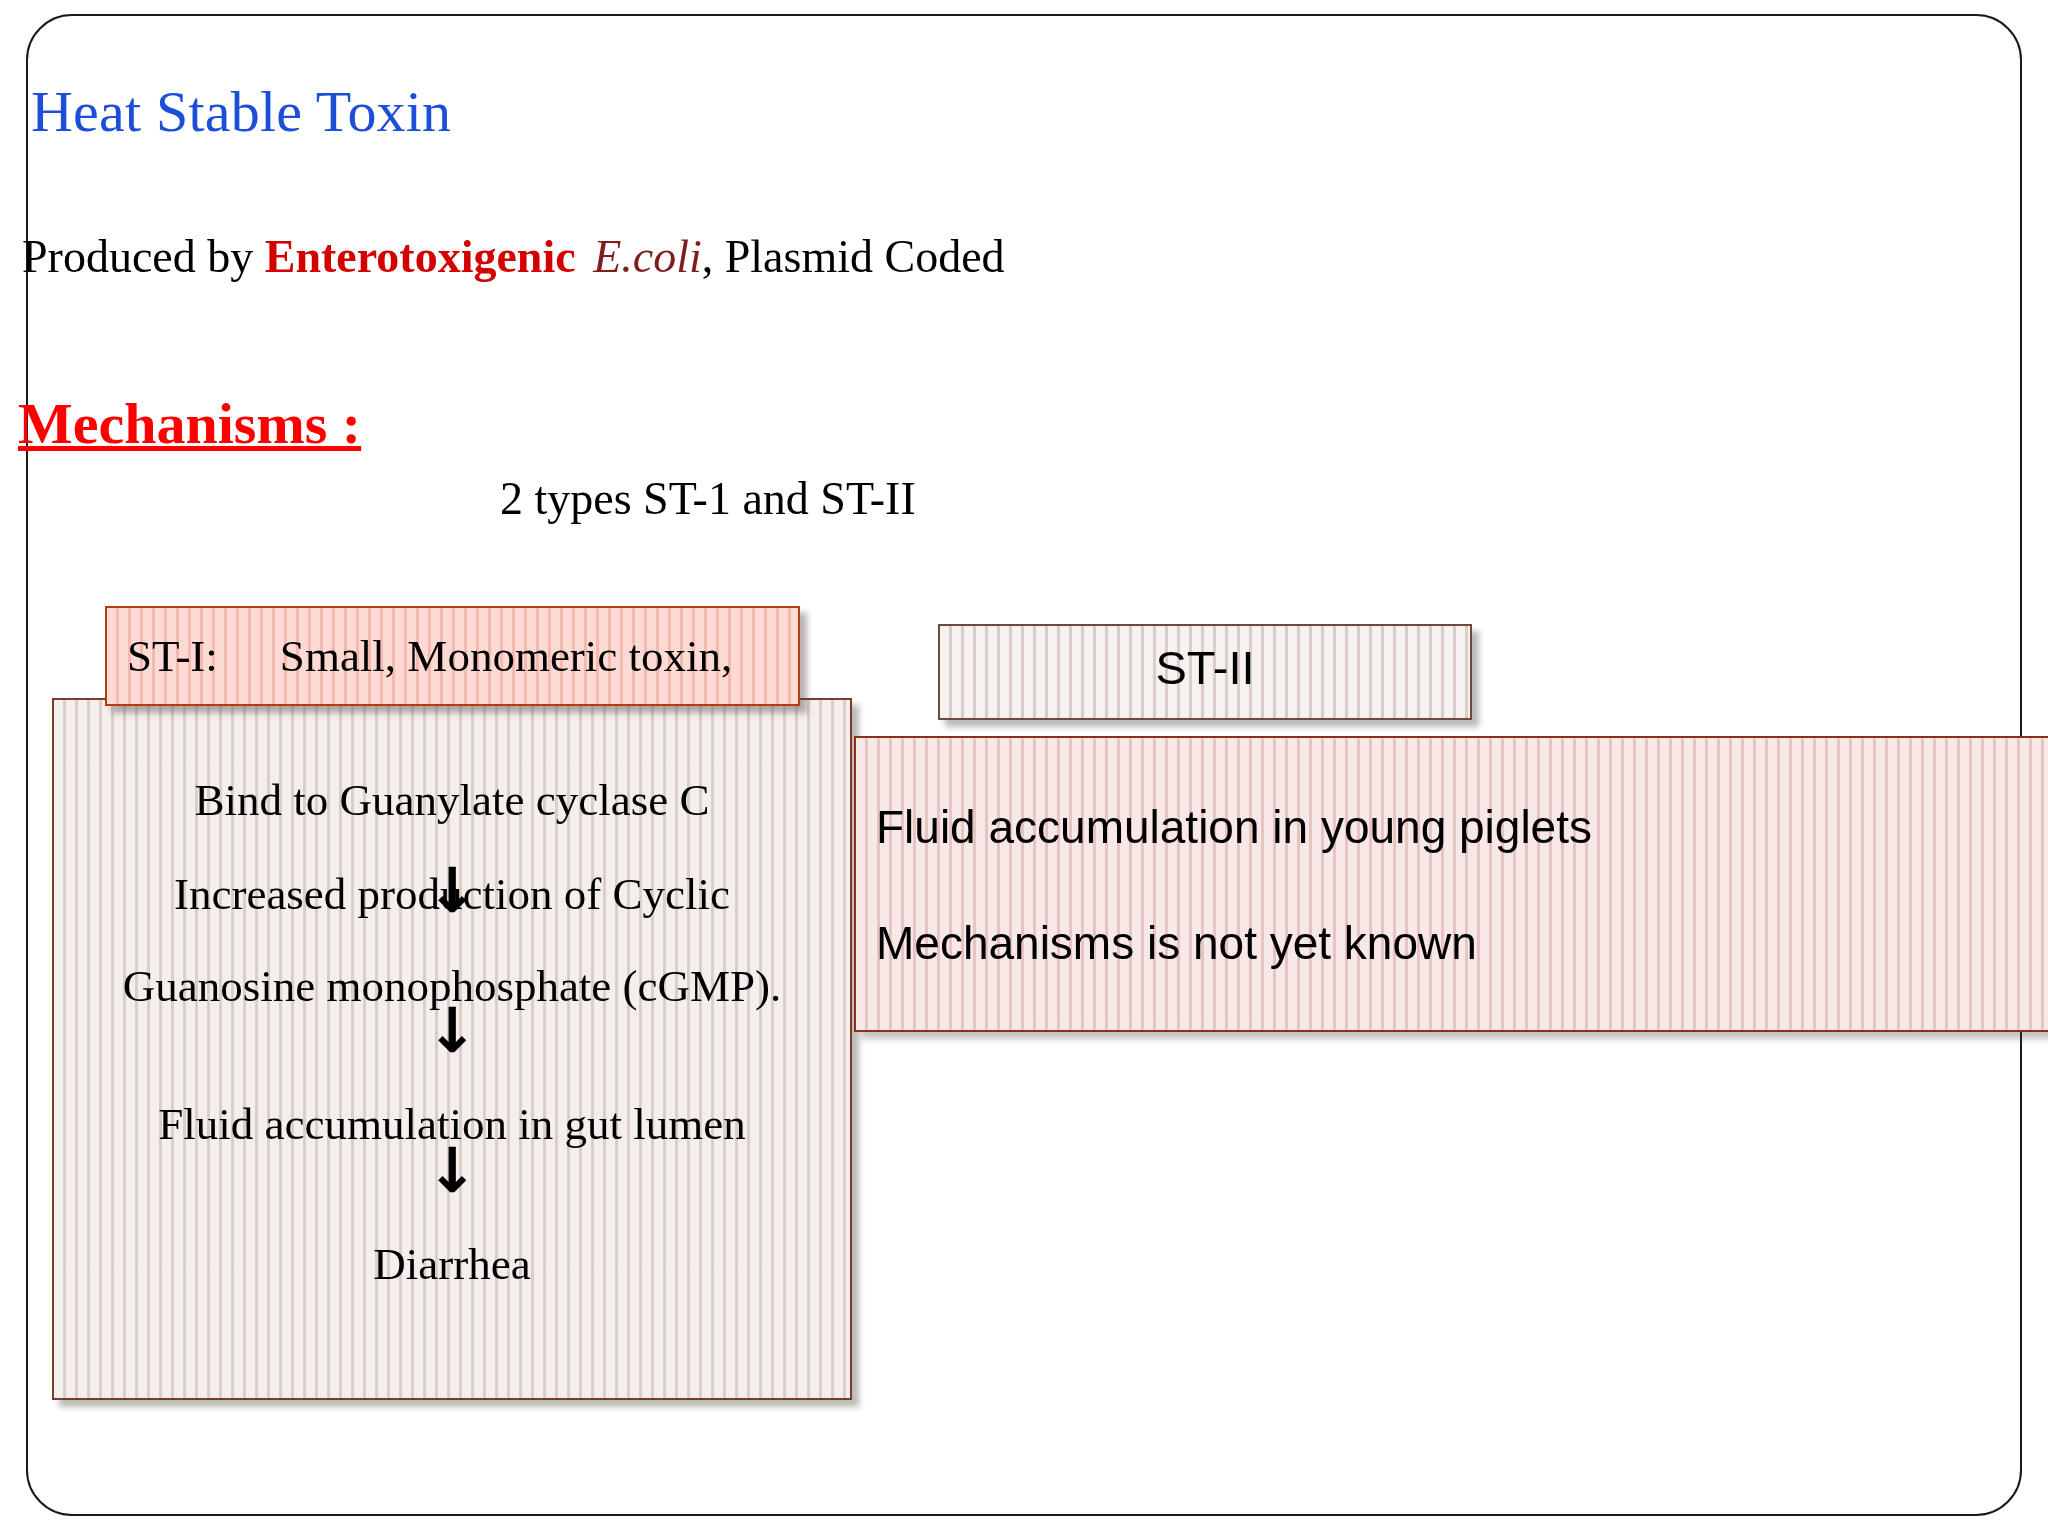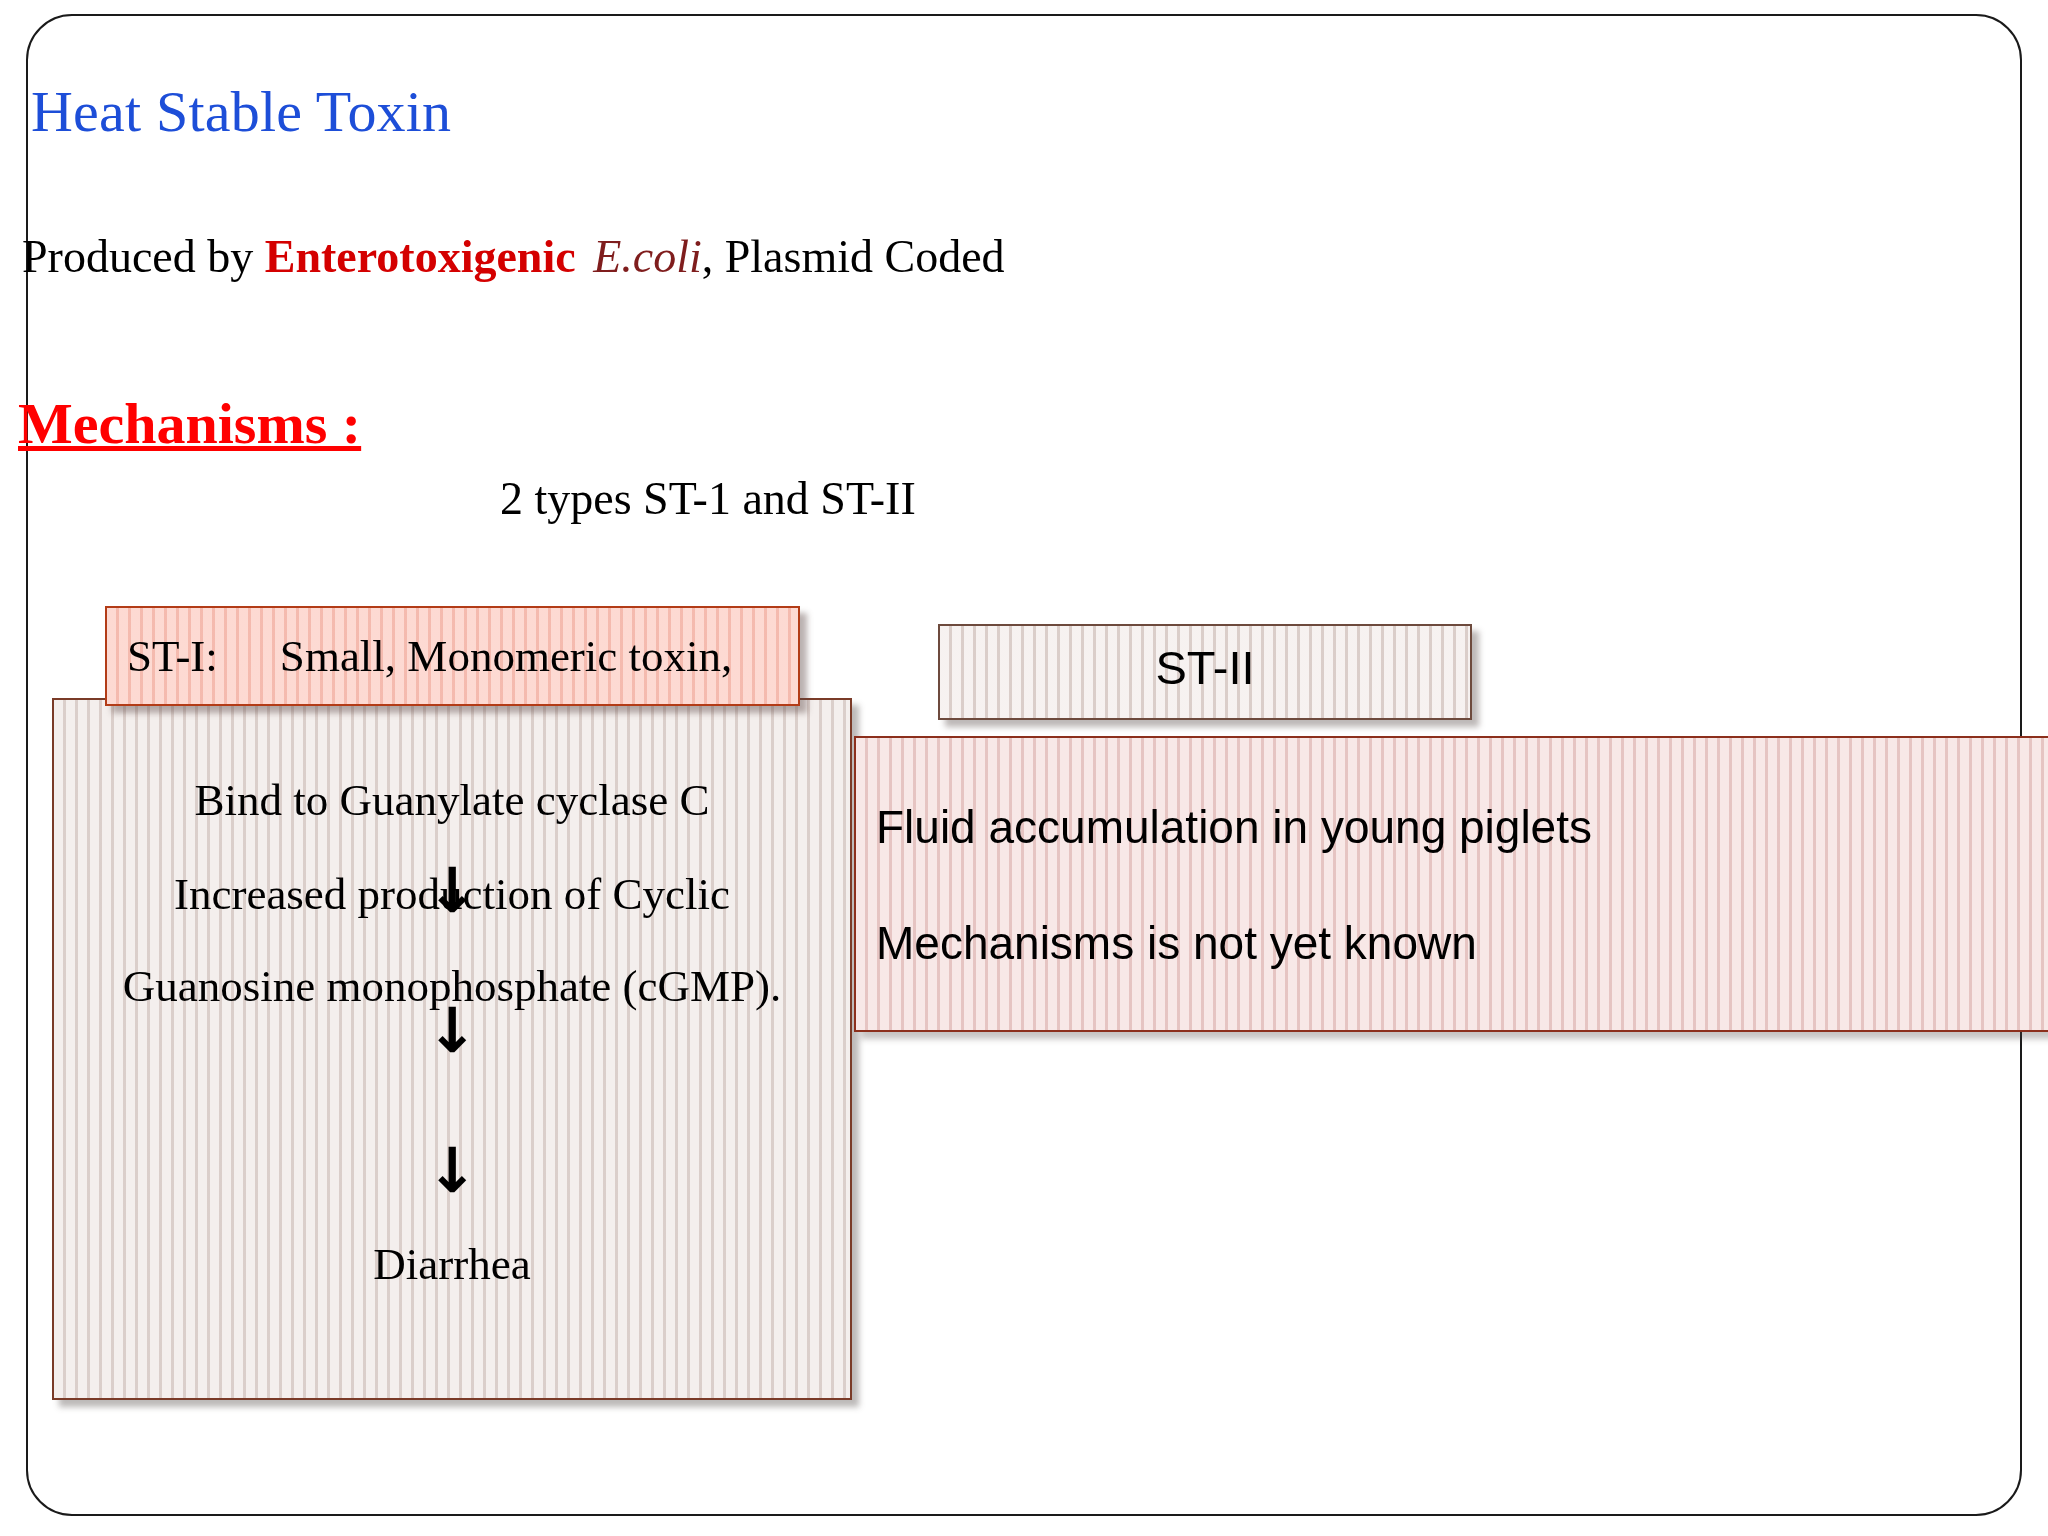--- a/index.html
+++ b/index.html
@@ -154,20 +154,21 @@
       <div class="arrow" id="arrow1">↓</div>
     </div>
 
     <div class="flow" id="flow2">Increased production of Cyclic</div>
     <div class="flow" id="flow3" style="top:262px;">Guanosine monophosphate (cGMP).</div>
 
     <div class="arrow-wrap" id="aw2" style="top:330px;">
       <div class="arrow" id="arrow2">↓</div>
     </div>
 
+    <div class="flow" id="flow4" style="top:400px;">Fluid accumulation in gut lumen</div>
 
     <div class="arrow-wrap" id="aw3" style="top:470px;">
       <div class="arrow" id="arrow3">↓</div>
     </div>
 
     <div class="flow" id="flow5" style="top:540px;">Diarrhea</div>
   </div>
 
   <div id="st1-header" class="stripe-salmon">
     <div class="t"><span>ST-I:</span><span class="gap"></span><span>Small, Monomeric toxin,</span></div>

